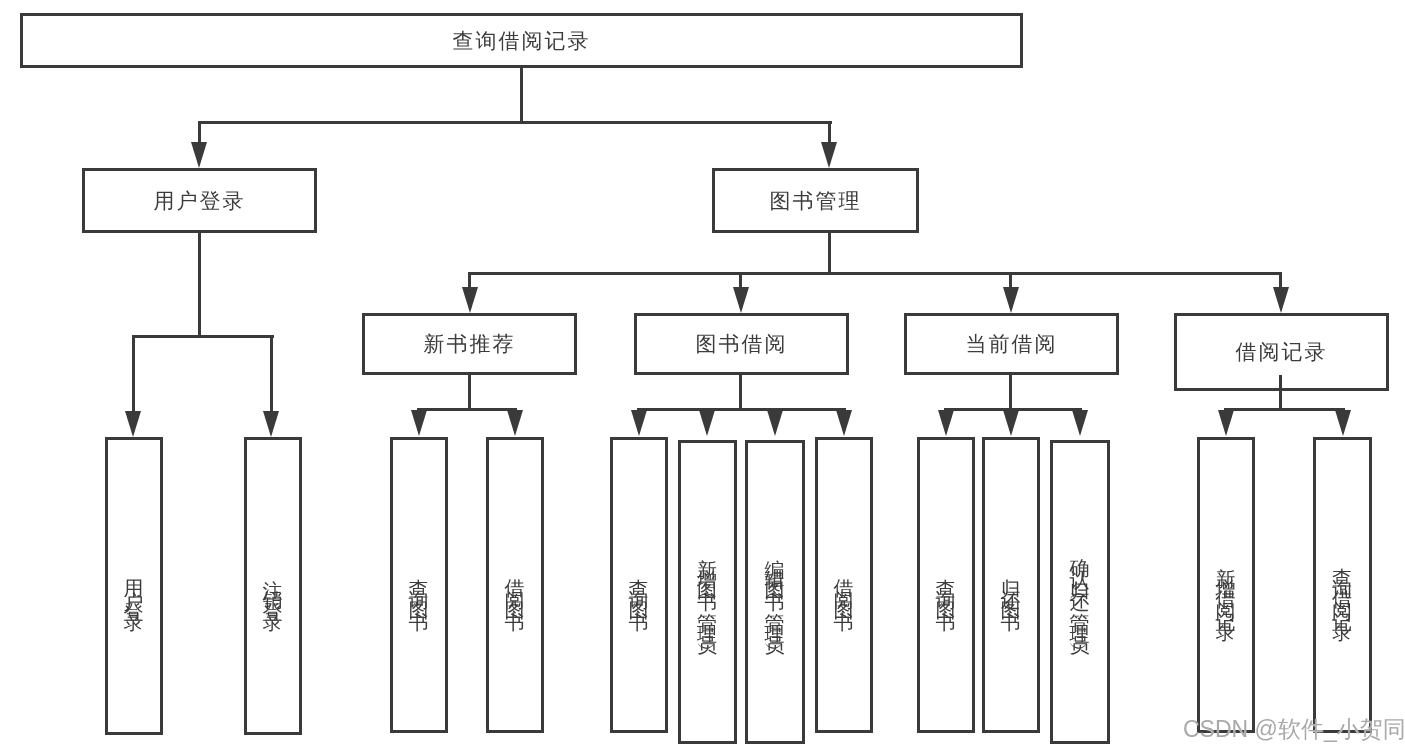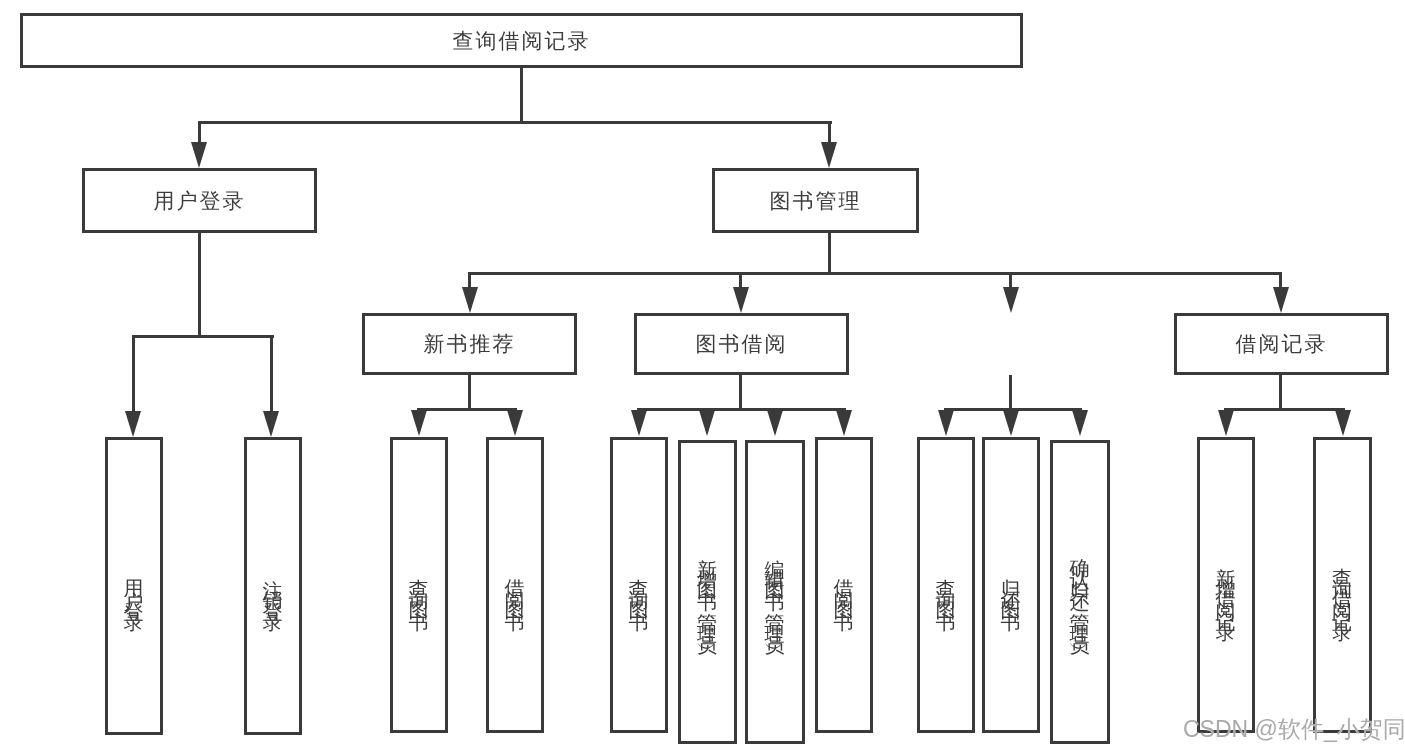--- a/index.html
+++ b/index.html
@@ -76,21 +76,24 @@
   <div class="arrow" style="left:733px;top:287px"></div>
   <div class="arrow" style="left:1003px;top:287px"></div>
   <div class="arrow" style="left:1273px;top:287px"></div>
 
   <div class="box hbox" style="left:634px;top:313px;width:215px;height:62px">
     <span>图书借阅</span>
   </div>
   <div class="box hbox" style="left:362px;top:313px;width:215px;height:62px">
     <span>新书推荐</span>
   </div>
-  <div class="box hbox" style="left:1174px;top:313px;width:215px;height:62px">
+  <div class="box hbox" style="left:904px;top:313px;width:215px;height:62px">
+    <span>当前借阅</span>
+  </div>
+  <div class="box hbox" style="left:1174px;top:313px;width:215px;height:78px">
     <span>借阅记录</span>
   </div>
 
   <div class="vline" style="left:468px;top:375px;width:3px;height:36px"></div>
   <div class="hline" style="left:417px;top:408px;width:100px;height:3px"></div>
   <div class="arrow" style="left:411px;top:410px"></div>
   <div class="arrow" style="left:507px;top:410px"></div>
 
   <div class="vline" style="left:739px;top:375px;width:3px;height:36px"></div>
   <div class="hline" style="left:637px;top:408px;width:209px;height:3px"></div>

